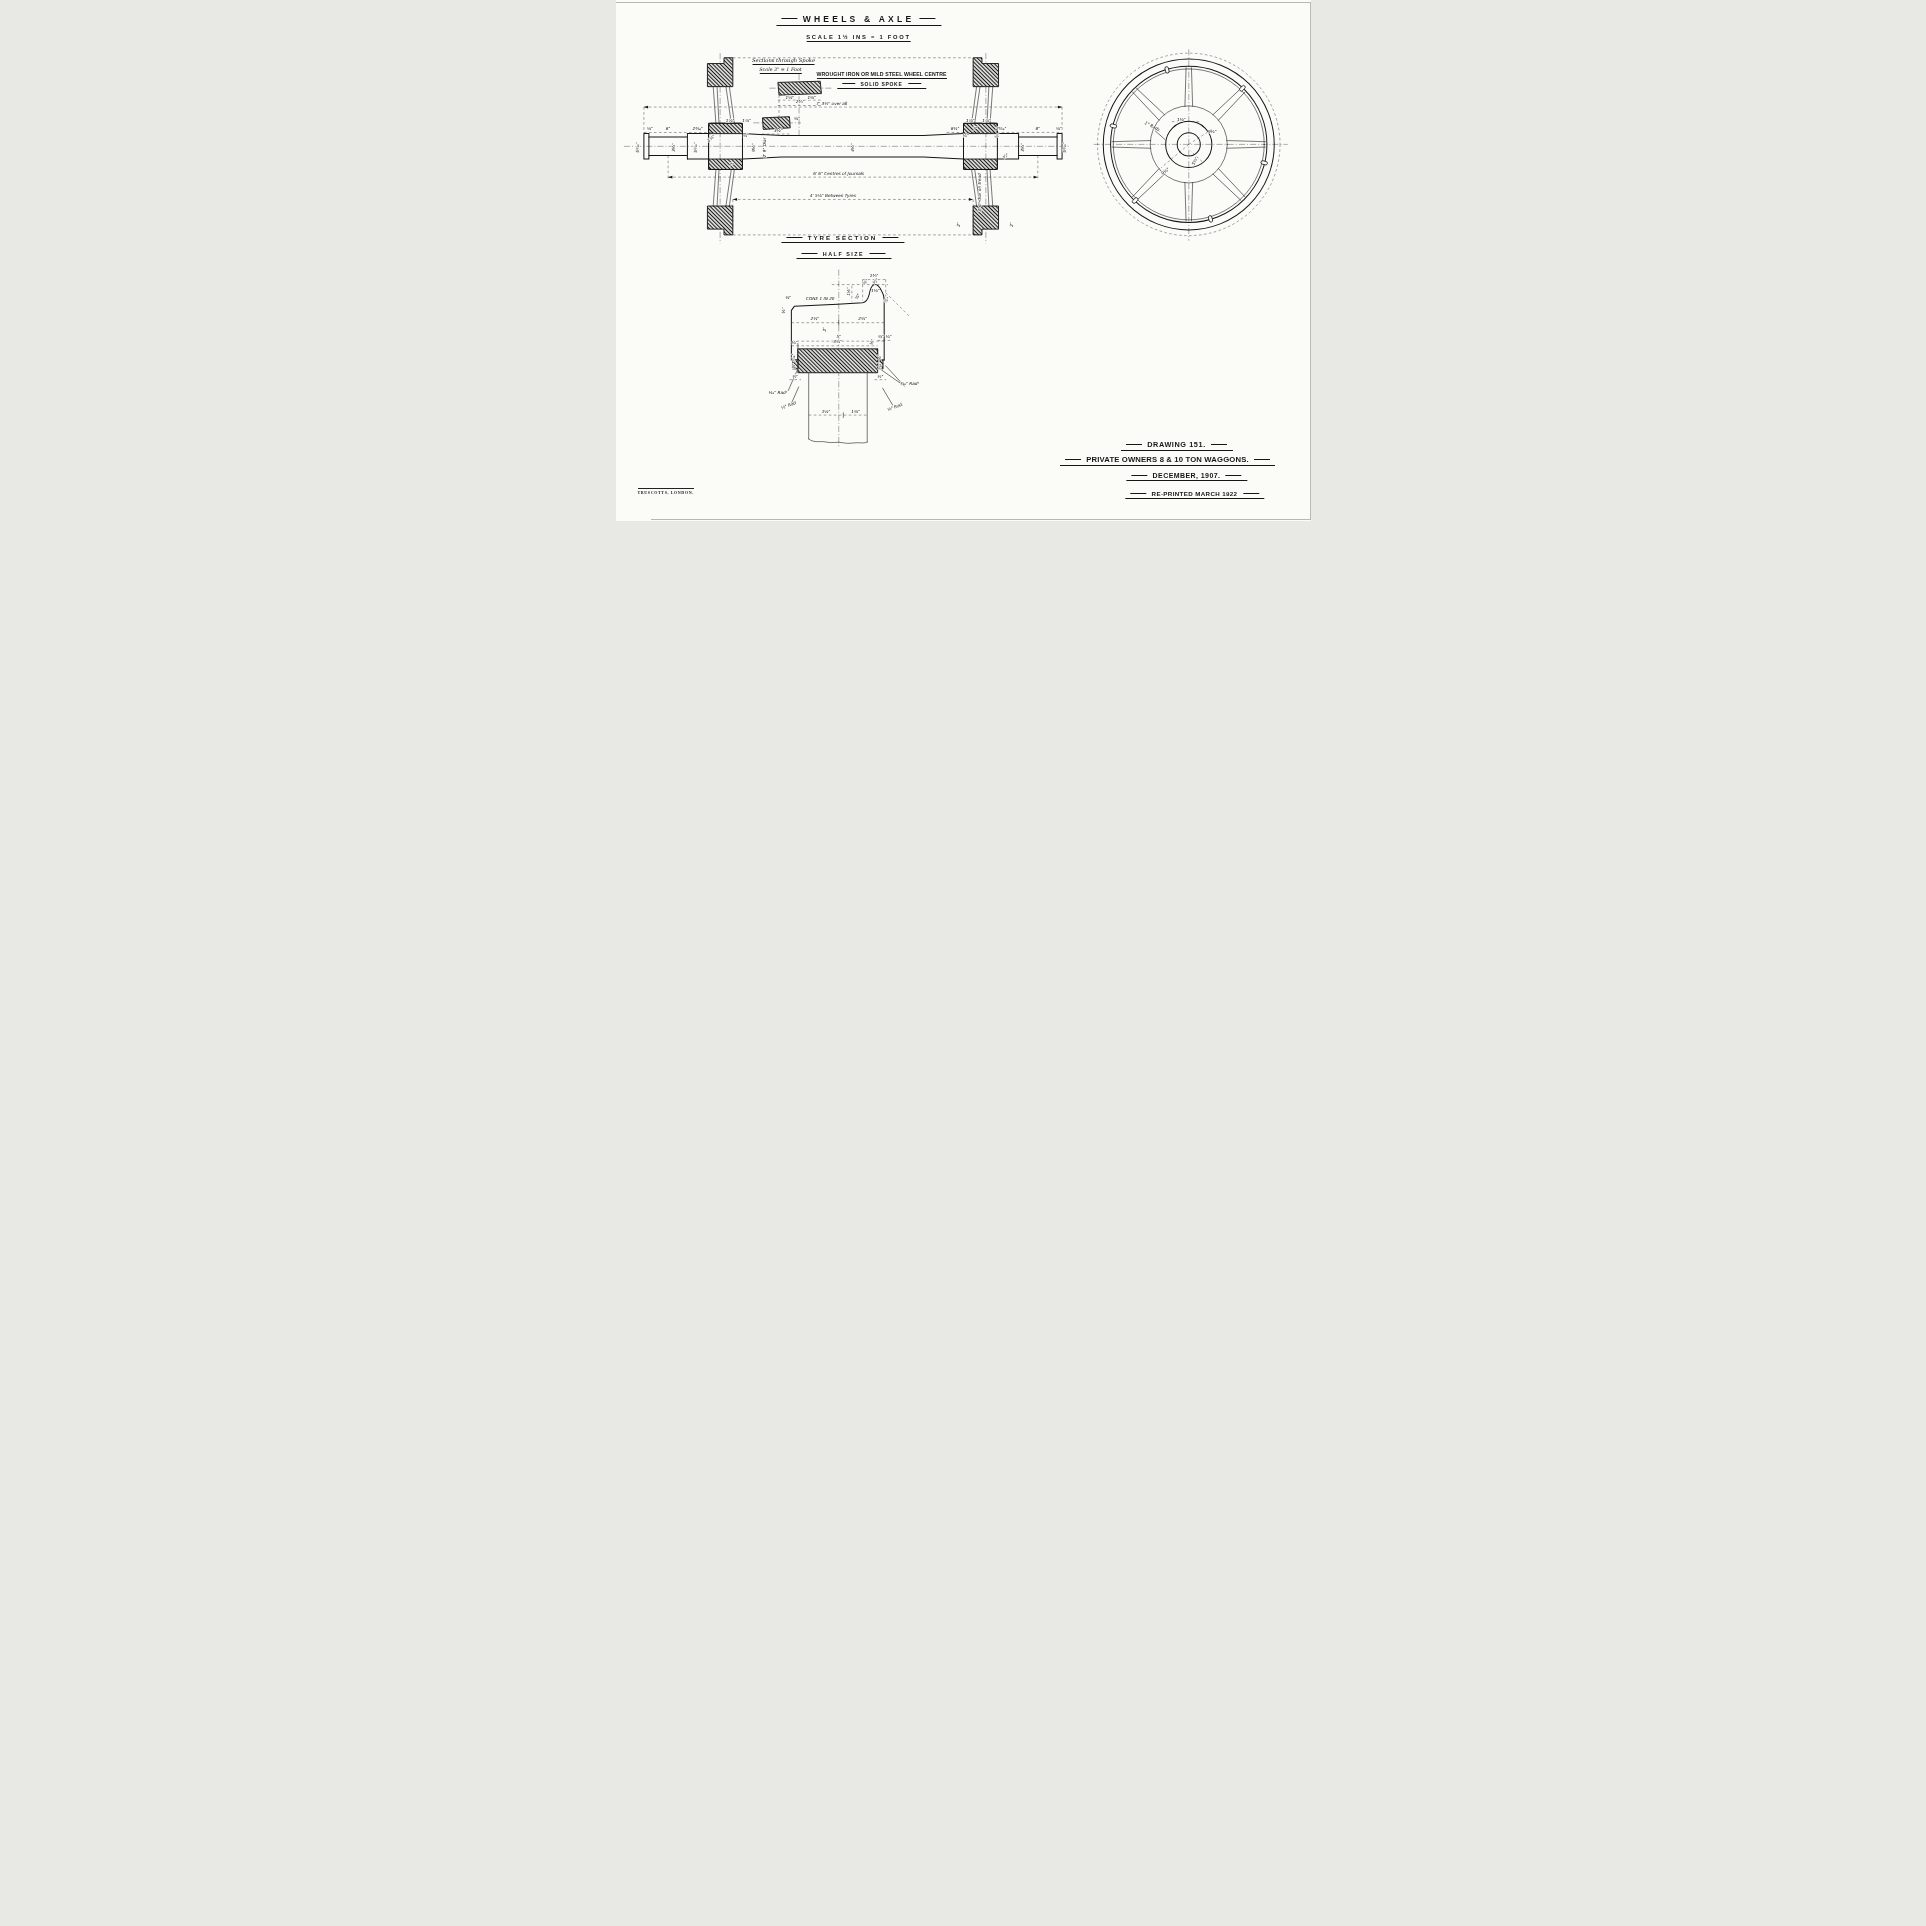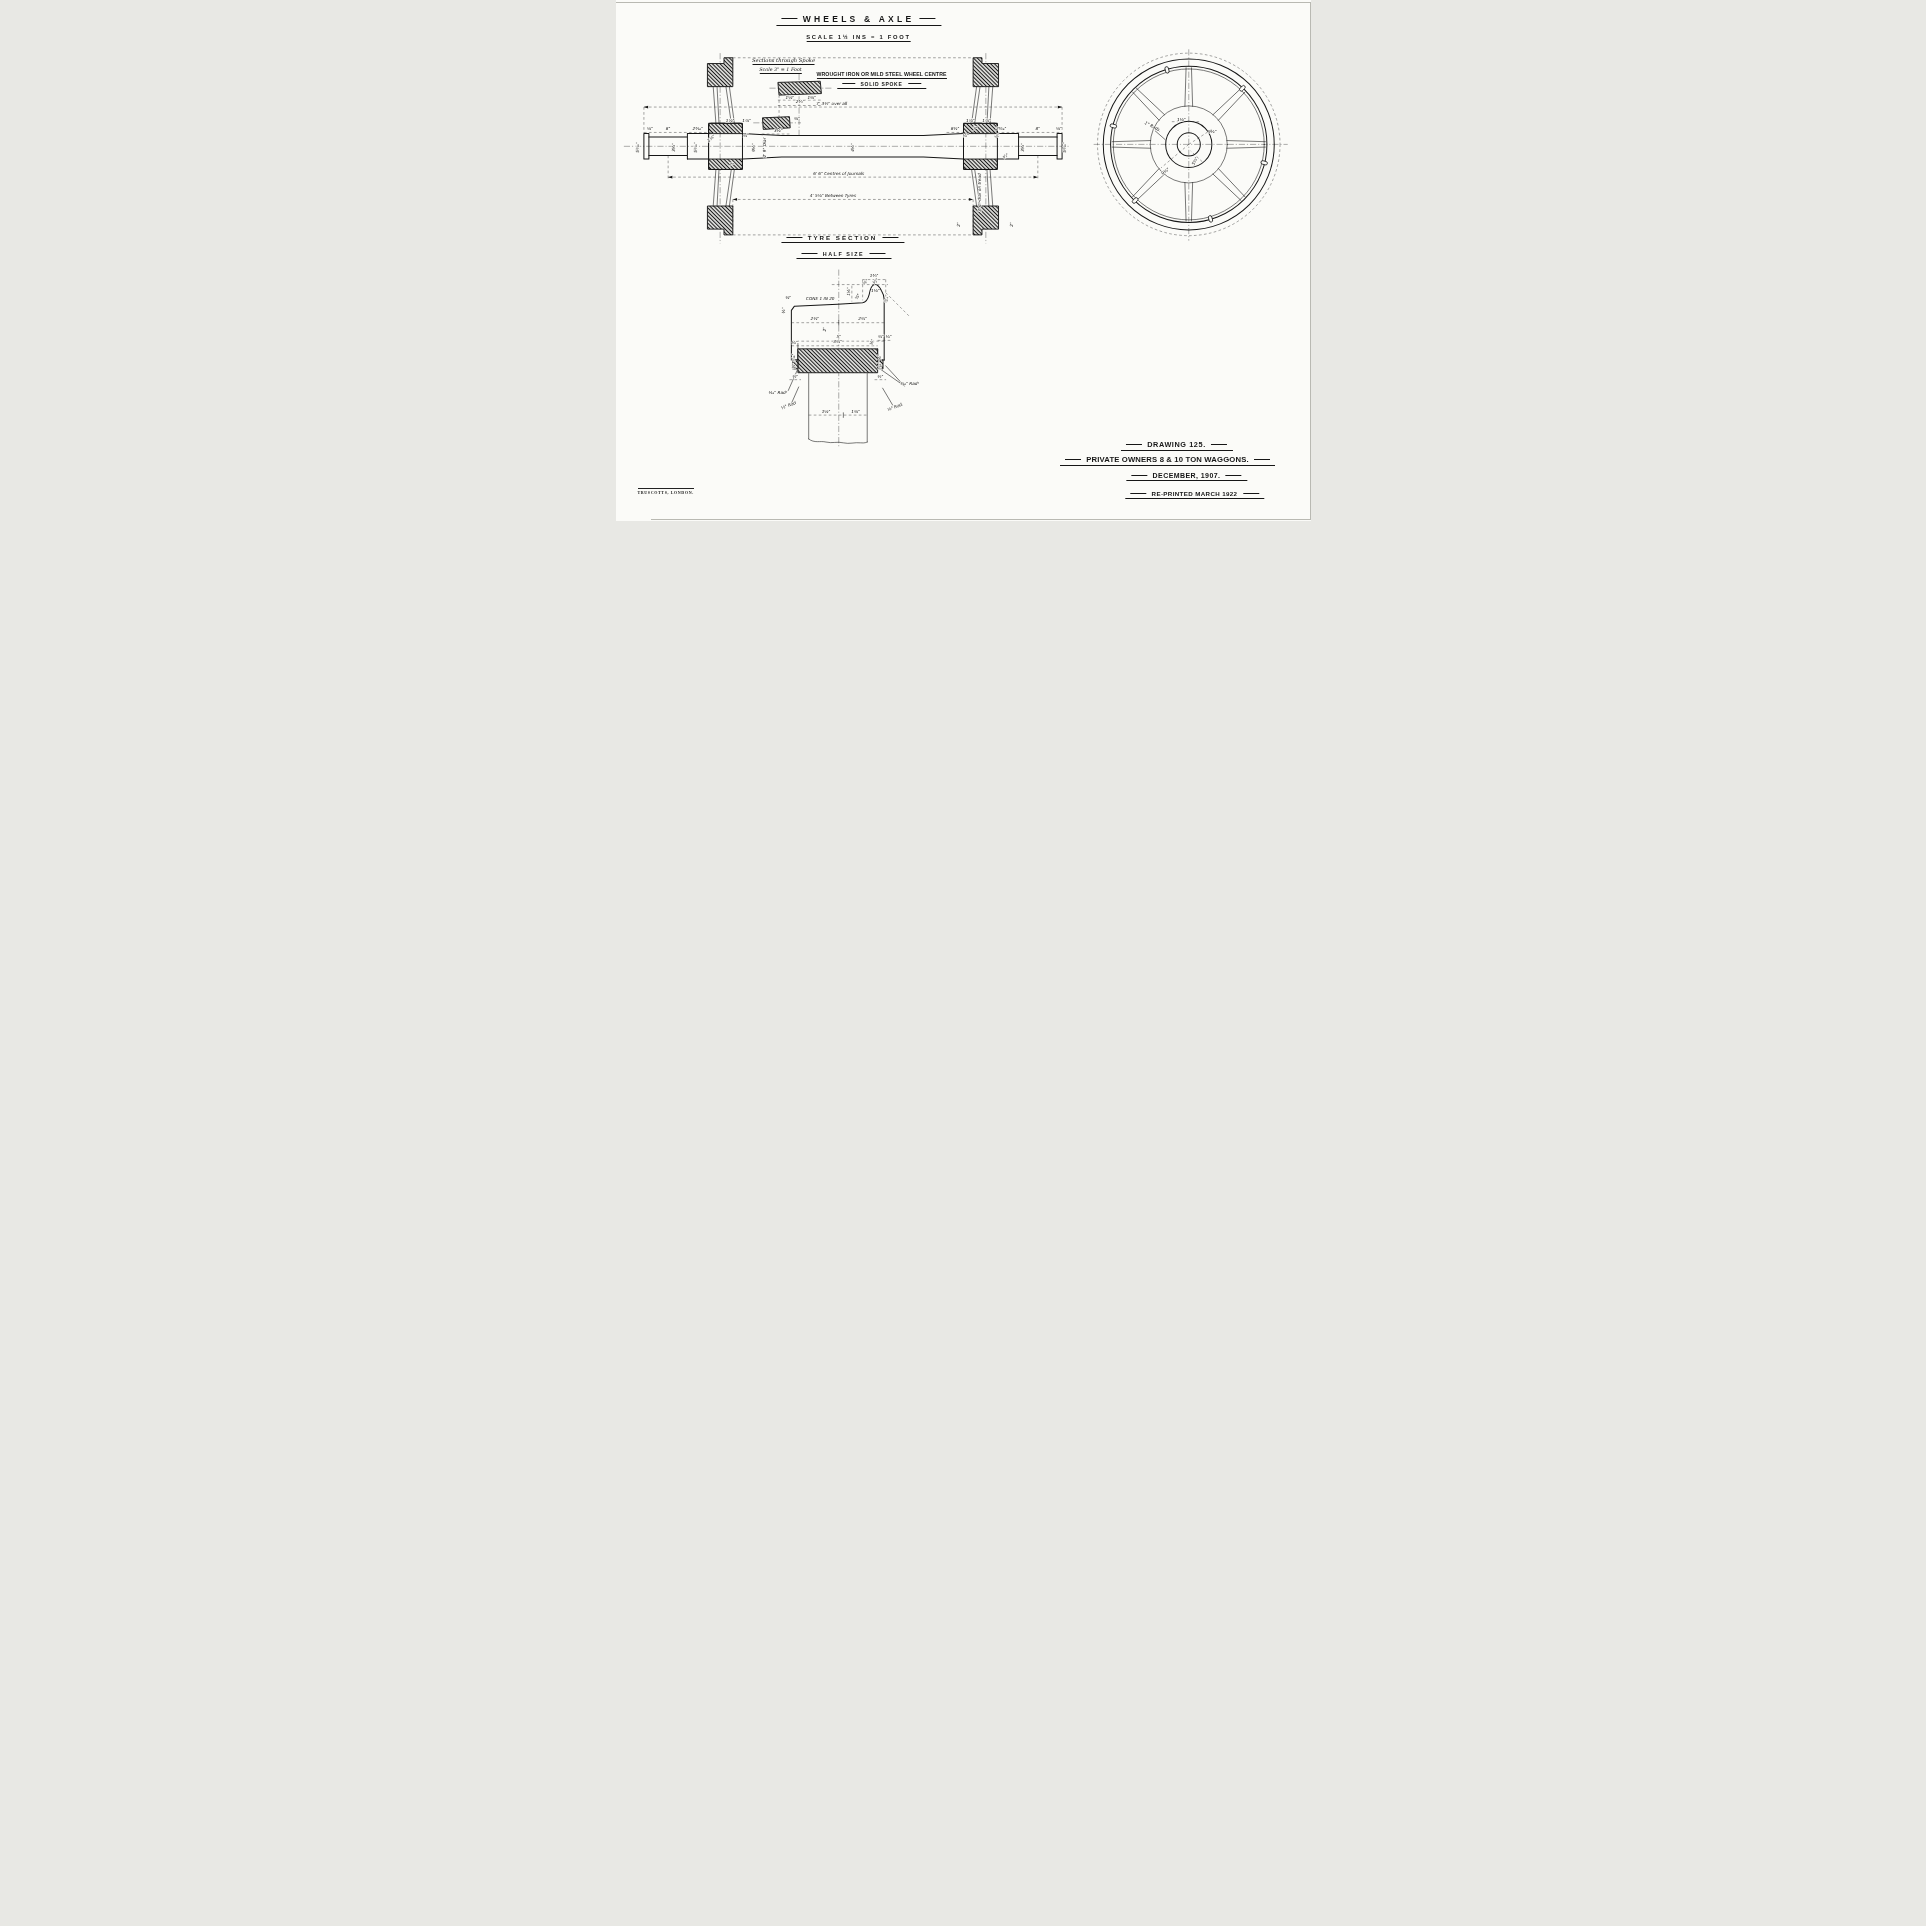--- a/index.html
+++ b/index.html
@@ -282,21 +282,21 @@
 
   <div id="h-spoke-title" class="hd script u1"><span>Sections through Spoke</span></div>
   <div id="h-spoke-scale" class="hd script u1"><span>Scale 3" = 1 Foot</span></div>
 
   <div id="h-note1" class="hd u2"><span>WROUGHT IRON OR MILD STEEL WHEEL CENTRE</span></div>
   <div id="h-note2" class="hd u1 dashes"><span>SOLID SPOKE</span></div>
 
   <div id="h-tyre-title" class="hd u2 dashes"><span>TYRE SECTION</span></div>
   <div id="h-tyre-scale" class="hd u1 dashes"><span>HALF SIZE</span></div>
 
-  <div id="tb1" class="hd u2 dashes"><span>DRAWING 125.</span></div>
+  <div id="tb1" class="hd u2 dashes"><span>DRAWING 151.</span></div>
   <div id="tb2" class="hd u2 dashes"><span>PRIVATE OWNERS 8 &amp; 10 TON WAGGONS.</span></div>
   <div id="tb3" class="hd u2 dashes"><span>DECEMBER, 1907.</span></div>
   <div id="tb4" class="hd u2 dashes"><span>RE-PRINTED MARCH 1922</span></div>
 
   <div id="printer"><span>TRUSCOTTS, LONDON.</span></div>
 
   <div class="edge" style="left:0; top:1.5px; width:695px; height:0.4px;"></div>
   <div class="edge" style="left:35px; top:519px; width:660px; height:0.8px;"></div>
   <div class="edge" style="left:694px; top:1.5px; width:0.4px; height:518px;"></div>
 </div>

